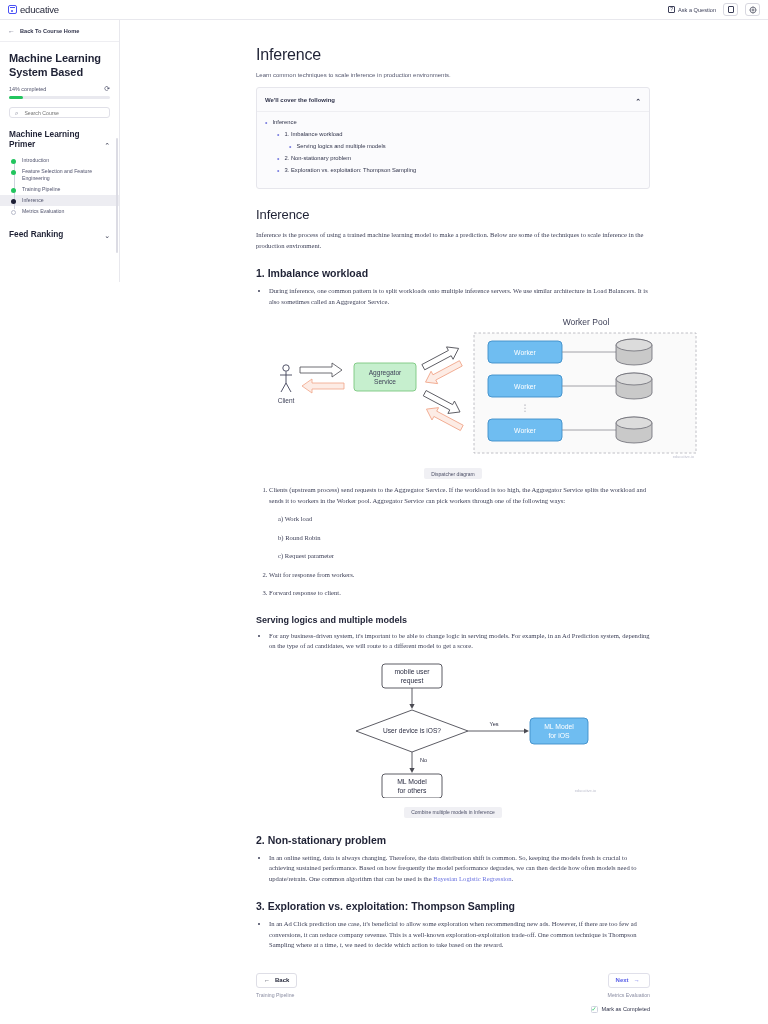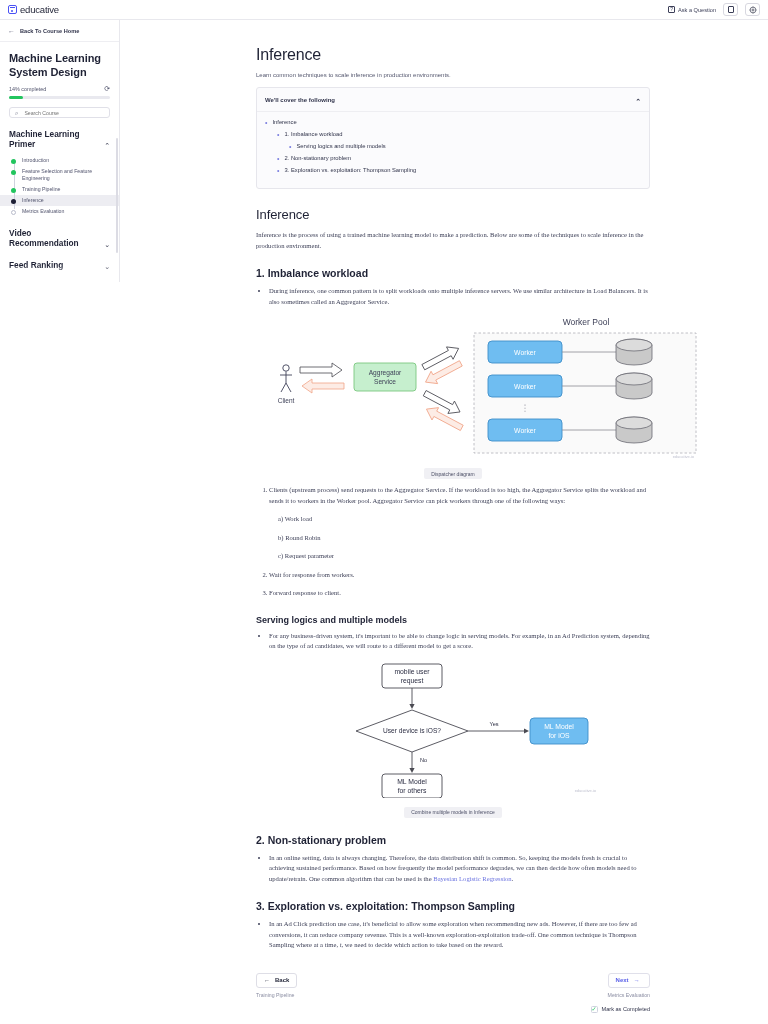--- a/index.html
+++ b/index.html
@@ -237,21 +237,21 @@
 </div>
 
 <div class="layout">
 
   <aside class="sidebar">
     <div class="back-home">
       <span class="arrow-left-sm">←</span>
       <span>Back To Course Home</span>
     </div>
 
-    <div class="course-title">Machine Learning System Design</div>
+    <div class="course-title">Machine Learning System Based</div>
 
     <div class="progress-row">
       <span class="progress-label">14% completed</span>
       <span class="refresh-icon">⟳</span>
     </div>
     <div class="progress-track">
       <div class="progress-fill" id="pfill" style="width: 14%; background: rgb(34, 197, 94);"></div>
     </div>
 
     <div class="search-box">
@@ -281,24 +281,20 @@
       <div class="nav-item active">
         <span class="node current"></span>
         <span class="nav-label">Inference</span>
       </div>
       <div class="nav-item">
         <span class="node empty"></span>
         <span class="nav-label">Metrics Evaluation</span>
       </div>
     </div>
 
-    <div class="section-head">
-      <div class="section-title">Video Recommendation</div>
-      <span class="chev">⌄</span>
-    </div>
 
     <div class="section-head">
       <div class="section-title">Feed Ranking</div>
       <span class="chev">⌄</span>
     </div>
 
     <div class="sidebar-fade"></div>
     <div class="sb-scroll"></div>
   </aside>
 

